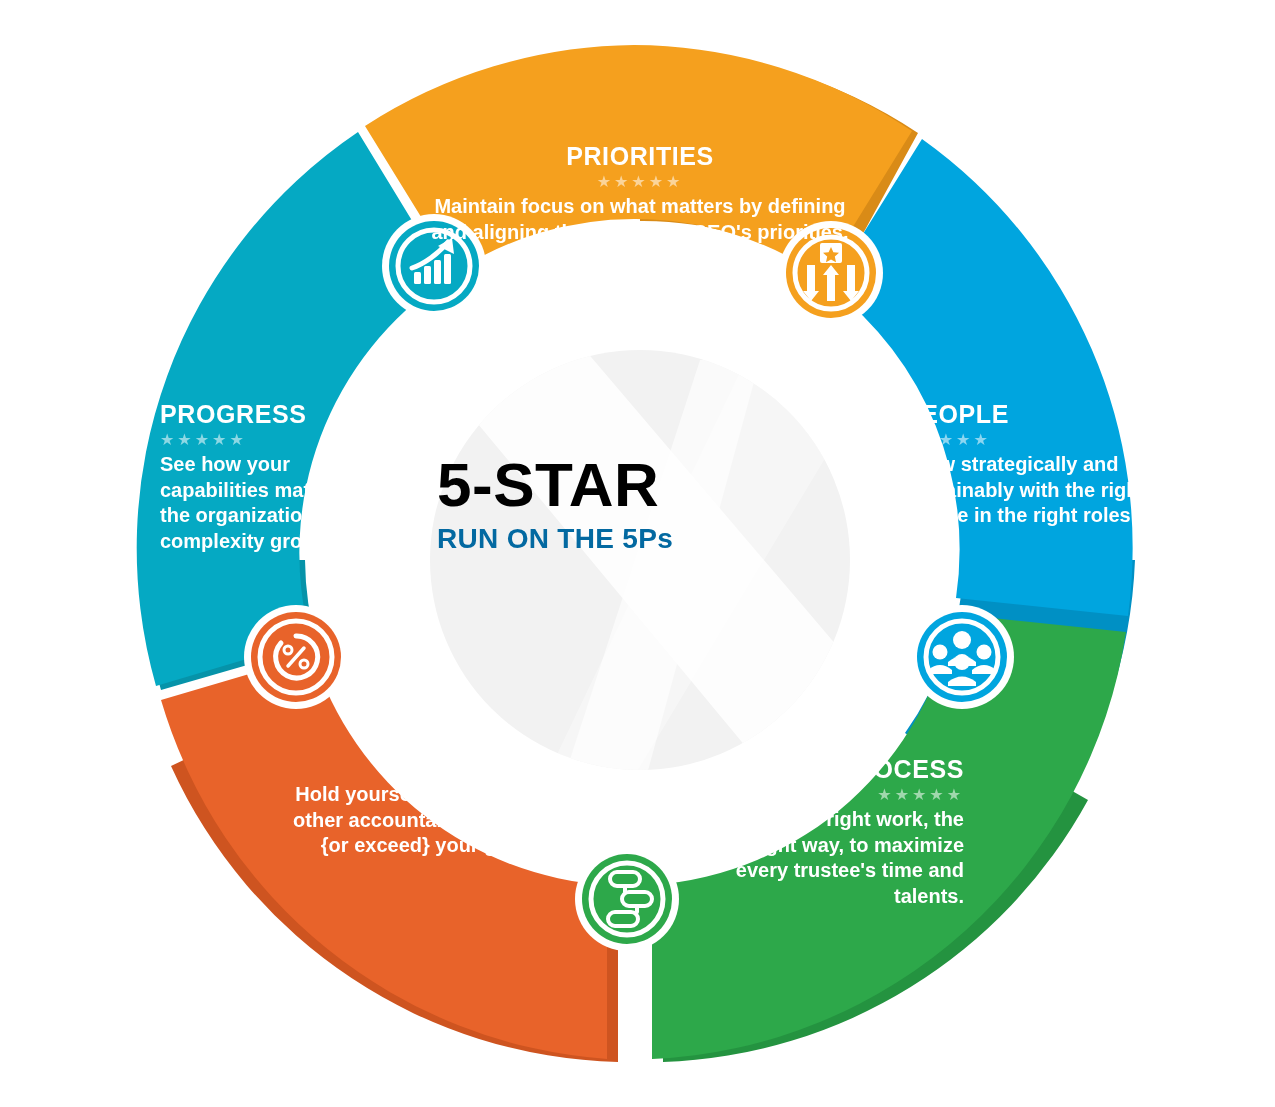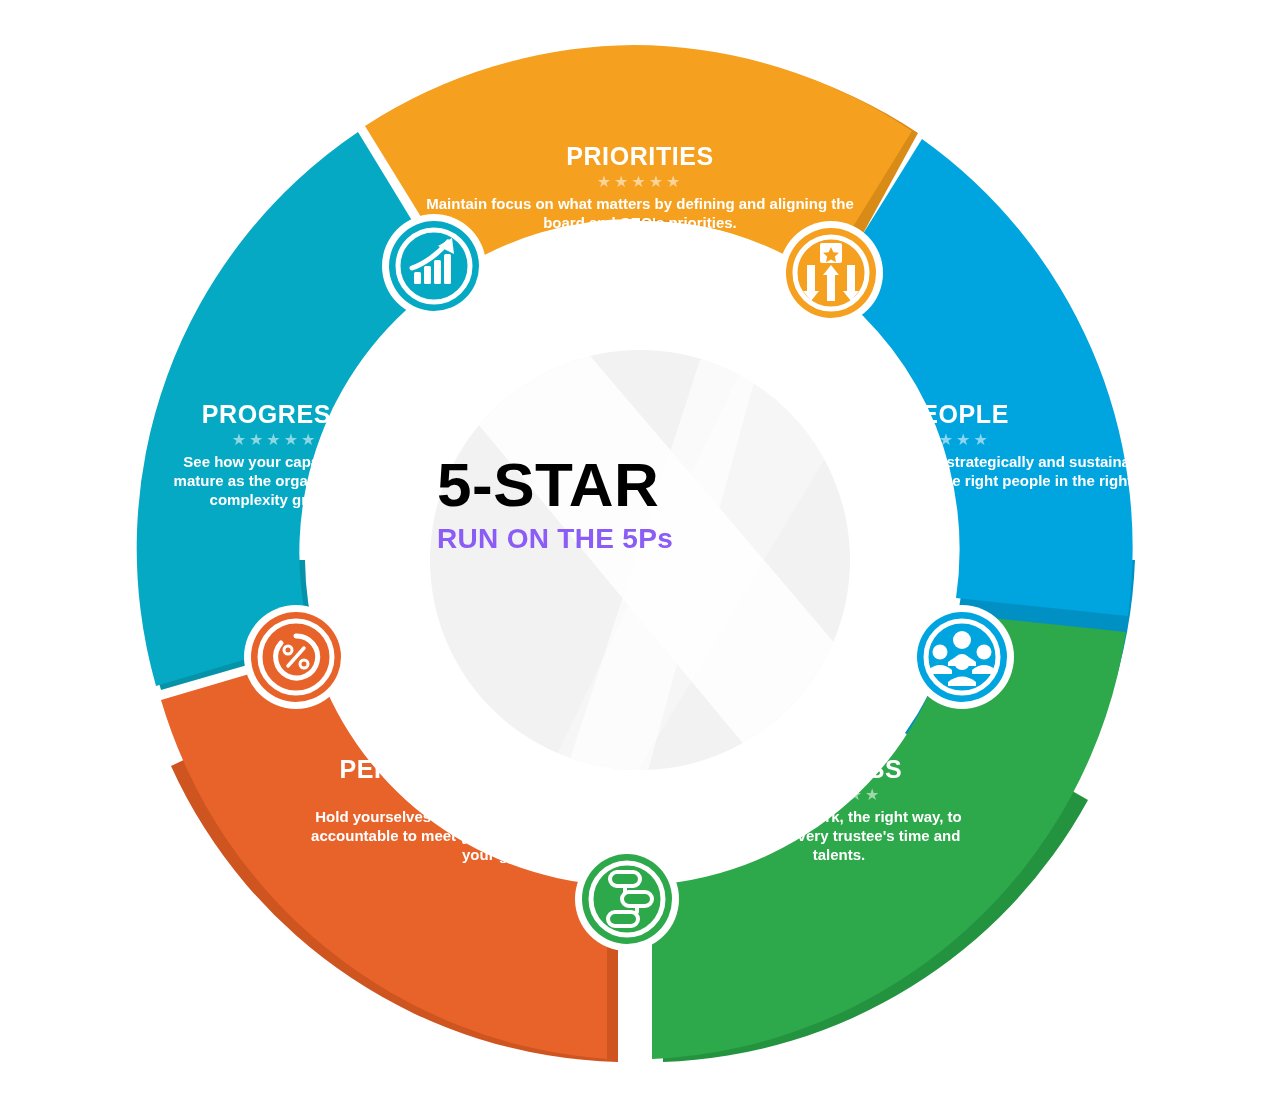--- a/index.html
+++ b/index.html
@@ -38,50 +38,50 @@
   }
   .seg-stars {
     line-height: 1;
     font-size: 16px;
     letter-spacing: 3px;
     margin-top: 5px;
     margin-bottom: 4px;
     color: rgba(255,255,255,0.55);
   }
   .seg-desc {
-    font-size: 15px;
+    font-size: 20px;
     line-height: 1.28;
     font-weight: 600;
   }
 
   .t-priorities { left: 420px; top: 144px; width: 440px; text-align: center; }
   .t-people     { left: 864px; top: 402px; width: 250px; text-align: left; margin-left: 40px; }
-  .t-process    { left: 714px; top: 757px; width: 250px; text-align: center; }
+  .t-process    { left: 714px; top: 757px; width: 250px; text-align: right; }
   .t-performance{ left: 286px; top: 757px; width: 256px; text-align: right; }
-  .t-progress   { left: 160px; top: 402px; width: 230px; text-align: center; }
+  .t-progress   { left: 160px; top: 402px; width: 230px; text-align: left; }
 
   
   .center-logo {
     position: absolute;
     left: 437px;
     top: 455px;
     width: 406px;
     pointer-events: none;
   }
   .logo-main {
     font-size: 62px;
     font-weight: 900;
     color: #000000;
     line-height: 0.97;
     letter-spacing: 0.5px;
   }
   .logo-sub {
     font-size: 28px;
     font-weight: 900;
-    color: #8b5cf6;
+    color: #0369a1;
     letter-spacing: 0.3px;
     margin-top: 8px;
   }
 </style>
 </head>
 <body>
 
 <div id="stage">
 
   <svg id="wheel" width="1275" height="1107" viewBox="0 0 1275 1107">
@@ -236,21 +236,20 @@
     <div class="seg-desc">Grow strategically and sustainably with the right people in the right roles.</div>
   </div>
 
   <div class="seg-text t-process">
     <div class="seg-title">PROCESS</div>
     <div class="seg-stars">★★★★★</div>
     <div class="seg-desc">Do the right work, the right way, to maximize every trustee's time and talents.</div>
   </div>
 
   <div class="seg-text t-performance">
-    <div class="seg-title">PERFORMANCE</div>
     <div class="seg-stars">★★★★★</div>
     <div class="seg-desc">Hold yourselves and each other accountable to meet {or exceed} your goals.</div>
   </div>
 
   <div class="seg-text t-progress">
     <div class="seg-title">PROGRESS</div>
     <div class="seg-stars">★★★★★</div>
     <div class="seg-desc">See how your capabilities mature as the organization's complexity grows.</div>
   </div>
 

